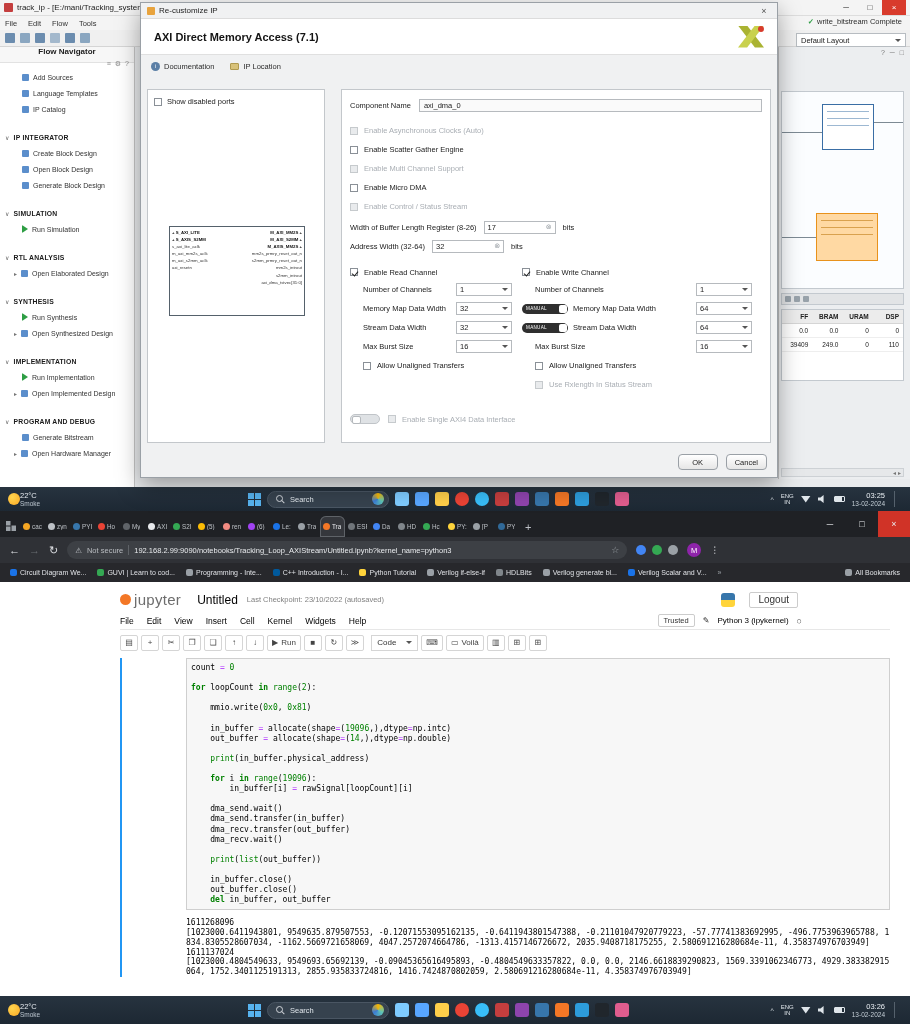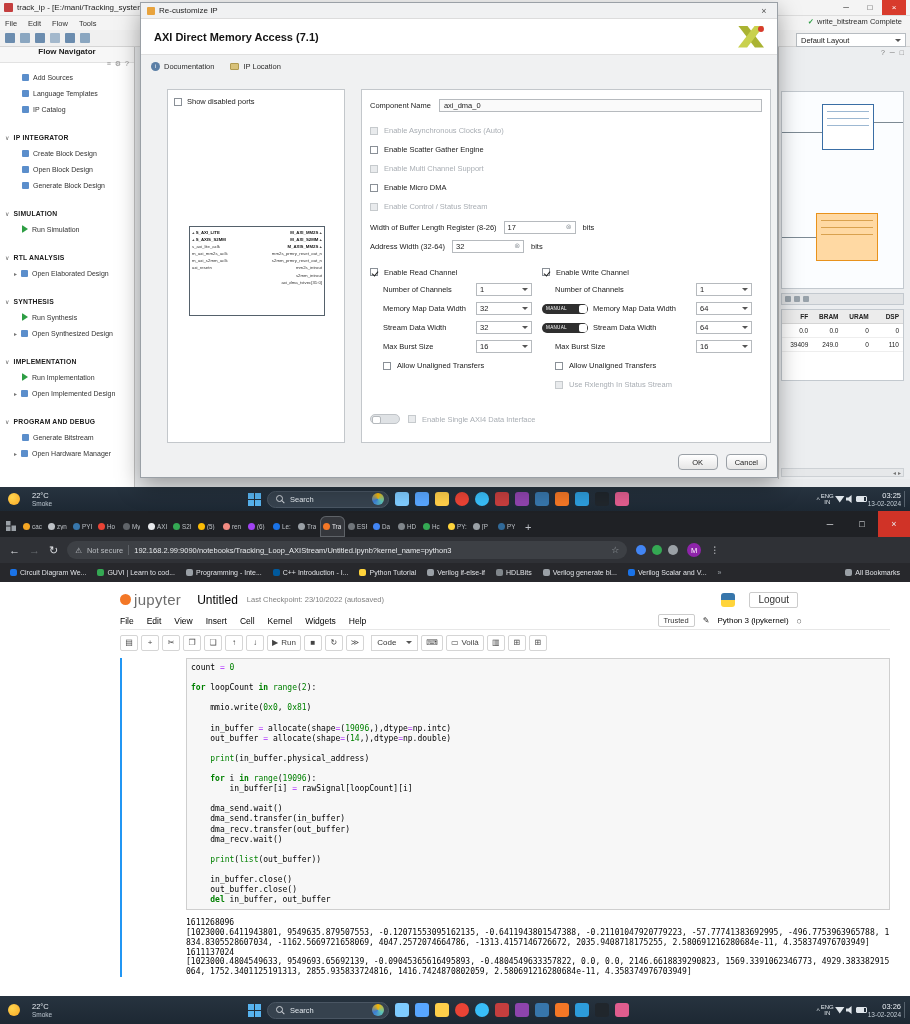--- a/index.html
+++ b/index.html
@@ -55,21 +55,21 @@
   .dlg-close{margin-left:auto;color:#555;font-size:9px;width:14px;text-align:center;}
   .dlg-head{height:36px;background:#fff;border-bottom:1px solid #e0e0e0;display:flex;align-items:center;padding:0 13px;font-size:11px;font-weight:bold;color:#141414;}
   .xlogo{margin-left:auto;width:26px;height:22px;position:relative;}
   .xlogo i{position:absolute;inset:0;background:#aab332;clip-path:polygon(0 0,35% 0,100% 100%,65% 100%);}
   .xlogo em{position:absolute;inset:0;background:#c9d14e;clip-path:polygon(65% 0,100% 0,35% 100%,0 100%);}
   .xlogo b{position:absolute;right:0;top:0;width:6px;height:6px;background:#d83b2c;border-radius:50%;}
   .dlg-tabs{height:22px;display:flex;align-items:center;gap:16px;padding:0 10px;font-size:7.5px;color:#2c2c2c;}
   .dlg-tab{display:flex;align-items:center;gap:4px;}
   .info-ico{width:9px;height:9px;border-radius:50%;background:#5b7fa6;color:#fff;font-size:6px;font-style:normal;display:flex;align-items:center;justify-content:center;}
   .folder-ico{width:9px;height:7px;background:#d8c27a;border:1px solid #b09a50;border-radius:1px;}
-  .dlg-body{position:absolute;top:80px;left:6px;right:6px;bottom:32px;margin-left:20px;}
+  .dlg-body{position:absolute;top:80px;left:6px;right:6px;bottom:32px;}
   .ports-panel{position:absolute;left:0;top:6px;width:178px;bottom:2px;background:#fff;border:1px solid #c3c7cb;font-size:7.5px;color:#222;}
   .sdp-row{display:flex;align-items:center;gap:5px;padding:7px 0 0 6px;}
   .ipblock{position:absolute;left:21px;top:136px;width:136px;height:90px;background:#fff;border:1px solid #55616b;display:flex;justify-content:space-between;padding:3px 2px;}
   .pcol{display:flex;flex-direction:column;justify-content:flex-start;gap:1.5px;}
   .pcol.right{text-align:right;}
   .port{font-size:4.3px;line-height:5.6px;color:#333;white-space:nowrap;}
   .port.intf{font-weight:bold;color:#111;}
   .cfg-panel{position:absolute;left:194px;top:6px;right:0;bottom:2px;background:#fff;border:1px solid #c3c7cb;padding:8px 8px 0 8px;font-size:7.5px;color:#222;overflow:hidden;}
   .cname-row{display:flex;align-items:center;height:15px;}
   .cname-input{flex:1;height:13px;border:1px solid #b6babe;background:#fafafa;padding:0 4px;display:flex;align-items:center;margin-left:8px;color:#222;}
@@ -96,34 +96,34 @@
   .single-row{display:flex;align-items:center;height:18px;margin-top:16px;color:#a9aeb4;}
   .auto-toggle{width:30px;height:10px;background:#dfe2e5;border:1px solid #c0c4c8;border-radius:5px;margin-right:8px;position:relative;}
   .auto-toggle::after{content:"";position:absolute;left:1px;top:1px;width:7px;height:6px;background:#fff;border:1px solid #b5b9bd;border-radius:2px;}
   .dlg-footer{position:absolute;bottom:7px;right:10px;display:flex;gap:8px;}
   .btn{min-width:40px;height:16px;font-size:7.5px;background:linear-gradient(#ffffff,#e6e6e6);border:1px solid #9aa0a6;border-radius:4px;color:#222;display:flex;align-items:center;justify-content:center;padding:0 8px;}
 
   
   #taskbar1{top:487px;height:24px;}
   #taskbar2{top:996px;height:28px;}
   .taskbar{background:linear-gradient(#27333f,#1d2833);display:flex;align-items:center;color:#e8edf2;}
-  .tb-weather{display:flex;align-items:center;gap:12px;padding-left:8px;width:90px;flex:none;}
+  .tb-weather{display:flex;align-items:center;gap:0;padding-left:8px;width:90px;flex:none;}
   .tb-sun{width:12px;height:12px;border-radius:50%;background:radial-gradient(circle at 35% 35%,#ffd54f,#f9a825);}
   .tb-temp{font-size:7.5px;}
   .tb-desc{font-size:6.5px;color:#b9c4cd;}
   .tb-center{display:flex;align-items:center;gap:6px;position:absolute;left:248px;}
   .winlogo{width:13px;height:13px;display:grid;grid-template-columns:6px 6px;gap:1px;}
   .winlogo i{background:#57b3ef;}
   .tb-search{width:122px;height:17px;background:#36424e;border:1px solid #4a5663;border-radius:9px;display:flex;align-items:center;gap:5px;padding:0 4px 0 8px;font-size:7.5px;color:#dfe5ea;}
   .mag{width:9px;height:9px;position:relative;flex:none;}
   .mag::before{content:"";position:absolute;width:5px;height:5px;border:1px solid #cfd3d8;border-radius:50%;left:0;top:0;}
   .mag::after{content:"";position:absolute;width:3.5px;height:1px;background:#cfd3d8;transform:rotate(45deg);left:4.5px;top:6px;}
   .tb-bimg{margin-left:auto;width:12px;height:12px;border-radius:50%;background:conic-gradient(#f8b500,#5ec4b6,#3b7bd4,#f8b500);}
   .tb-app{width:14px;height:14px;border-radius:3px;flex:none;}
-  .tb-tray{margin-left:auto;display:flex;align-items:center;gap:1px;padding-right:4px;}
+  .tb-tray{margin-left:auto;display:flex;align-items:center;gap:7px;padding-right:14px;}
   .tb-caret{font-size:7px;color:#cfd6dc;}
   .tb-lang{font-size:6px;line-height:6.5px;text-align:center;color:#dfe5ea;}
   .ico-wifi{width:10px;height:7px;clip-path:polygon(50% 100%,0 0,100% 0);background:#dfe5ea;}
   .ico-vol{width:9px;height:8px;background:#dfe5ea;clip-path:polygon(0 30%,30% 30%,65% 0,65% 100%,30% 70%,0 70%);}
   .ico-bat{width:11px;height:6px;border:1px solid #dfe5ea;border-radius:1px;position:relative;}
   .ico-bat::after{content:"";position:absolute;left:0;top:0;bottom:0;width:7px;background:#dfe5ea;}
   .tb-time{text-align:right;}
   .tb-time .t1{font-size:7.5px;}
   .tb-time .t2{font-size:6.5px;color:#c3cdd5;}
   .tb-desktop{width:2px;height:16px;border-left:1px solid #55616c;margin-left:2px;}

